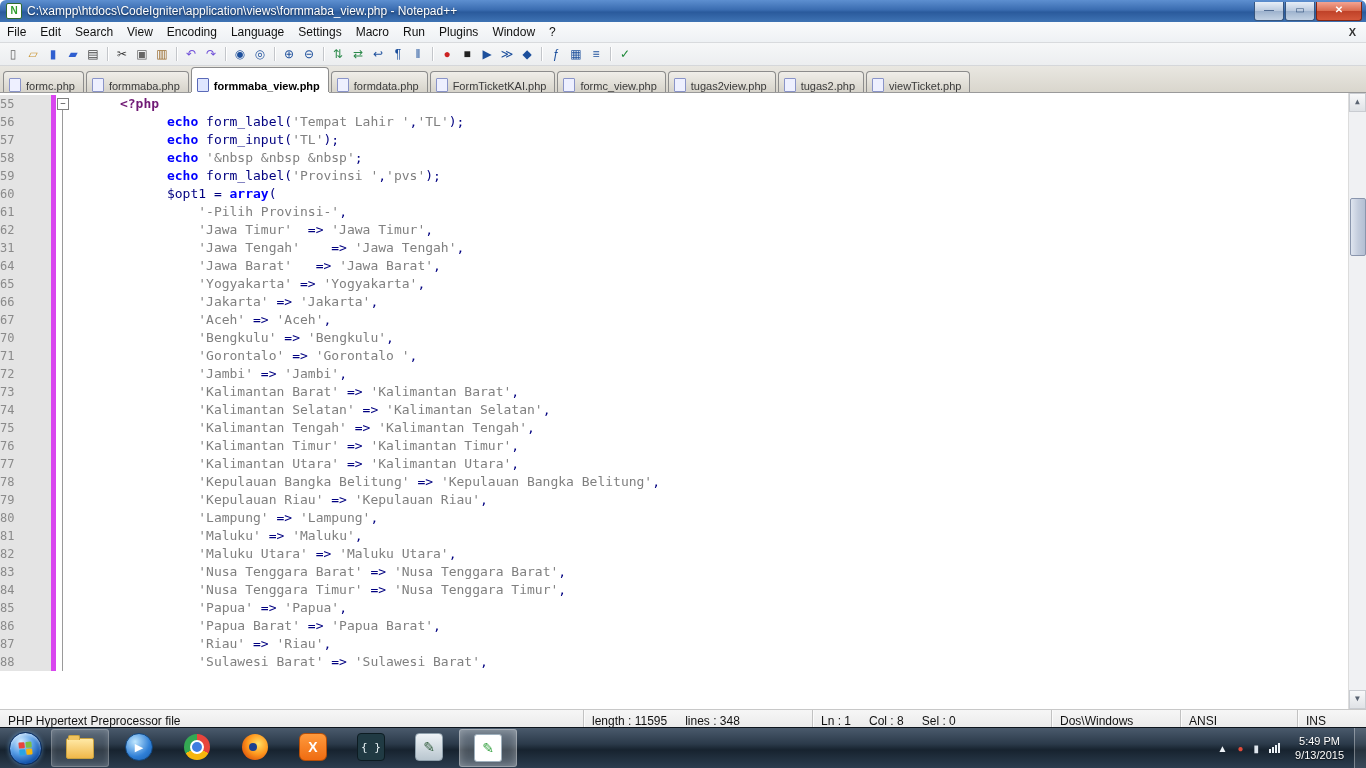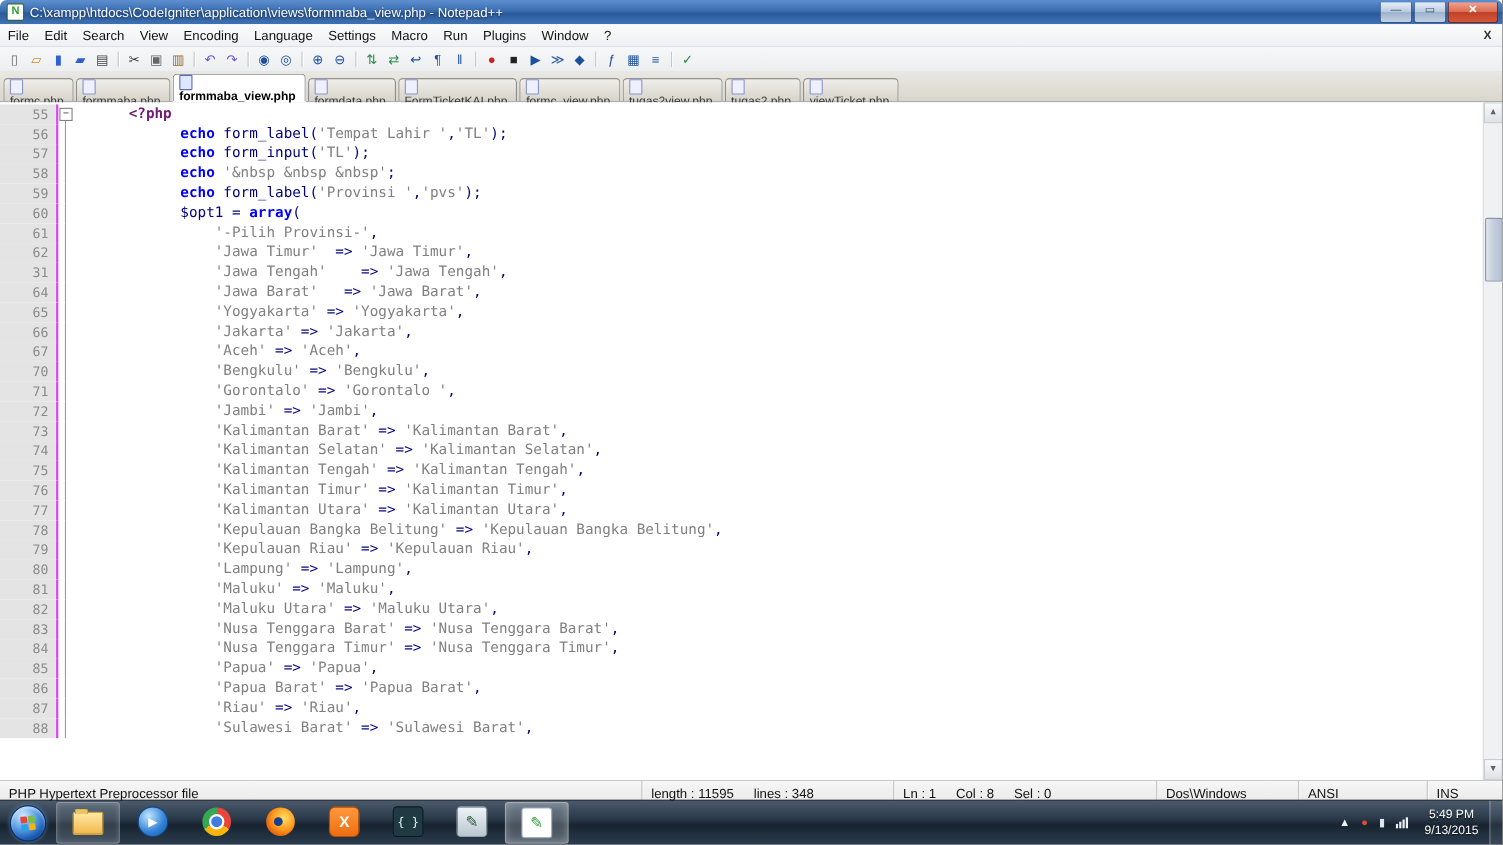--- a/index.html
+++ b/index.html
@@ -28,35 +28,35 @@
 
   
   .toolbar{height:22px;background:linear-gradient(#f6f7f8,#eceef0);display:flex;align-items:center;
     border-bottom:1px solid #d5d7da;padding-left:3px;}
   .tbi{width:18px;height:18px;margin:0 1px;font-size:12px;line-height:18px;text-align:center;border-radius:2px;}
   .tsep{width:1px;height:14px;background:#c3c6ca;margin:0 4px;box-shadow:1px 0 0 #fff;}
 
   
   .tabbar{height:26px;background:linear-gradient(#e9e7e1,#d9d6cd);display:flex;align-items:flex-end;
     border-bottom:1px solid #9a9a9a;padding-left:2px;}
-  .tab{display:flex;align-items:flex-start;height:20px;margin:0 1px;padding:0 8px 0 5px;
+  .tab{display:flex;align-items:flex-end;height:20px;margin:0 1px;padding:0 8px 0 5px;
     border:1px solid #8c8c8c;border-bottom:none;border-radius:4px 4px 0 0;
-    background:linear-gradient(#f0eee9,#d6d3ca);font-size:11px;color:#3a3a3a;white-space:nowrap;flex-direction:column;}
+    background:linear-gradient(#f0eee9,#d6d3ca);font-size:11px;color:#3a3a3a;white-space:nowrap;}
   .tab.active{height:24px;background:#fff;color:#000;font-weight:bold;position:relative;z-index:2;
     box-shadow:0 1px 0 #fff;}
   .tabdoc{width:10px;height:12px;background:#eef0ff;border:1px solid #8a94c8;border-radius:1px;margin-right:5px;flex:0 0 auto;}
   .tab.active .tabdoc{background:#dfe6ff;border-color:#5a6ab8;}
 
   
   .editor{position:relative;height:616px;background:#fff;overflow:hidden;
     font-family:"DejaVu Sans Mono","Liberation Mono",monospace;font-size:13px;}
   .lines{position:absolute;left:0;top:0;right:17px;bottom:0;padding-top:2px;}
   .row{display:flex;height:18px;line-height:18px;white-space:pre;}
-  .ln{flex:0 0 44px;text-align:right;padding-right:7px;background:#e4e4e4;color:#8a8a8a;
-    font-size:12px;border-right:2px solid #d946ef;}
+  .ln{flex:0 0 44px;padding-right:7px;background:#e4e4e4;color:#8a8a8a;
+    font-size:12px;border-right:5px solid #d946ef;}
   .fold{flex:0 0 14px;position:relative;}
   .fold.line::before{content:"";position:absolute;left:6px;top:0;bottom:0;width:1px;background:#9a9a9a;}
   .fold.start::after{content:"";position:absolute;left:6px;top:15px;bottom:0;width:1px;background:#9a9a9a;}
   .foldbox{position:absolute;left:1px;top:3px;width:10px;height:10px;border:1px solid #808080;background:#fff;
     font:9px/9px "DejaVu Sans Mono",monospace;text-align:center;color:#444;}
   .code{flex:1;padding-left:3px;color:#000;}
   .tk-p{color:#701a75;font-weight:bold;}
   .tk-k{color:#0000ff;font-weight:bold;}
   .tk-i{color:#000080;}
   .tk-s{color:#808080;}

